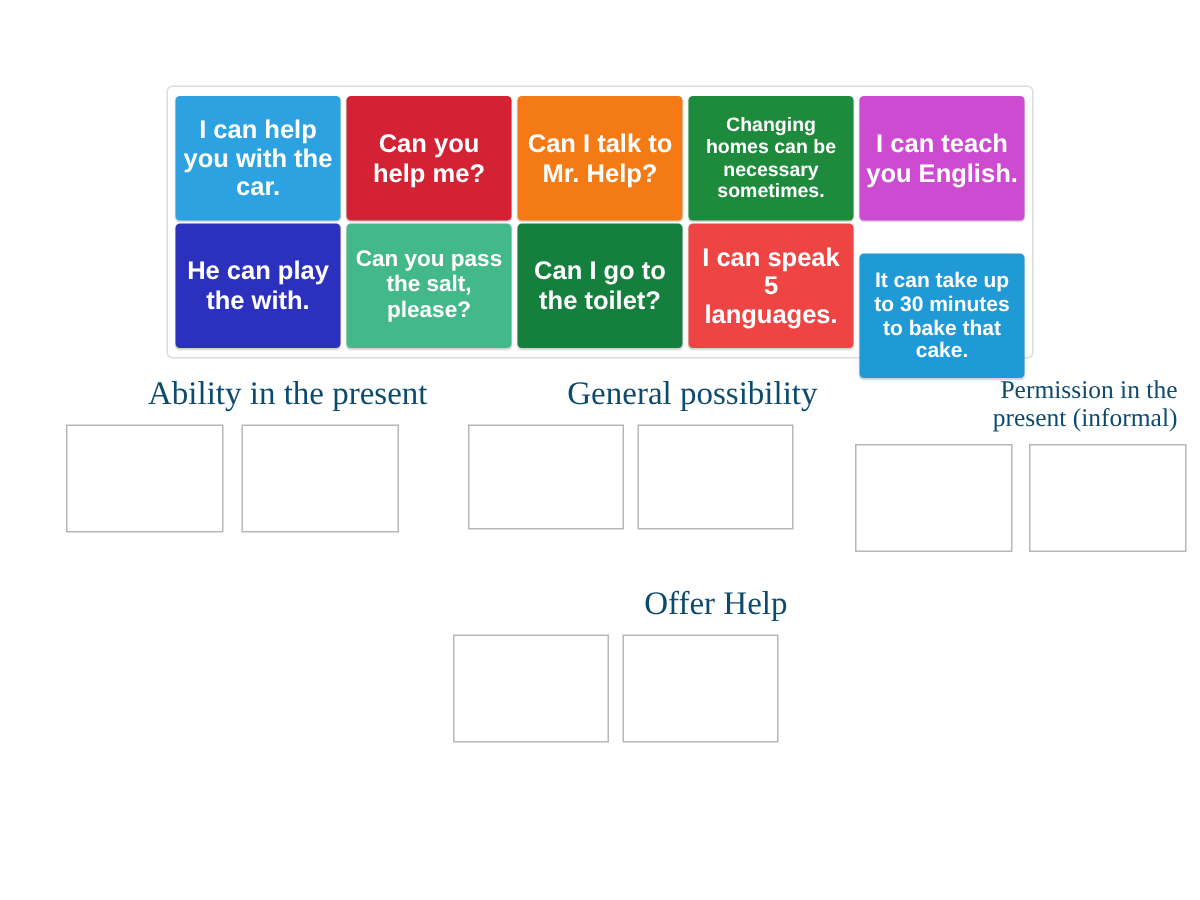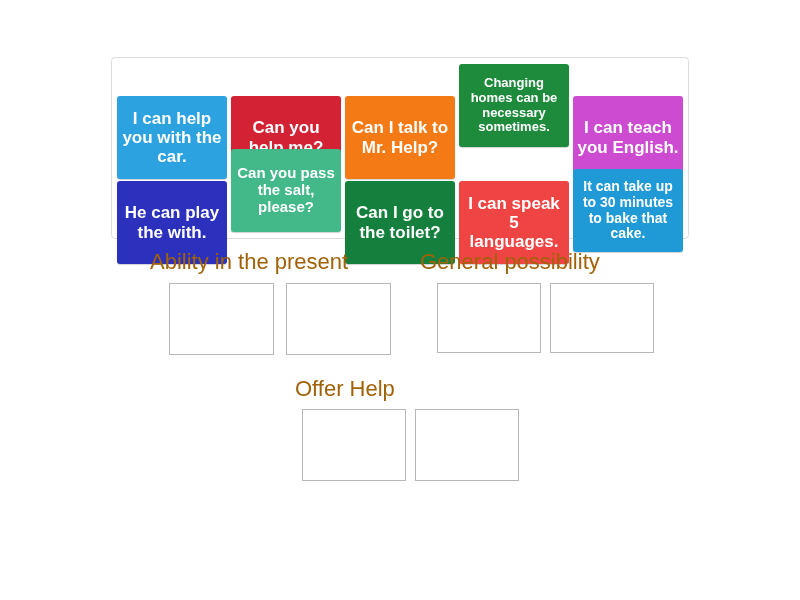--- a/index.html
+++ b/index.html
@@ -50,21 +50,21 @@
     color: #ffffff;
     font-weight: bold;
     line-height: 1.12;
     padding: 2px 4px;
     box-shadow: 0 1px 1px rgba(0,0,0,0.18);
     user-select: none;
     cursor: move;
     overflow: hidden;
   }
   .tile span { display: block; }
-  .t-size-17 { font-size: 17px; margin-top: 32px; }
+  .t-size-17 { font-size: 17px; }
   .t-size-14 { font-size: 14px; }
   .t-size-13 { font-size: 13px; }
 
   
   #categories {
     position: absolute;
     left: 0;
     top: 250px;
     width: 800px;
   }
@@ -72,25 +72,26 @@
     display: flex;
     flex-direction: row;
     justify-content: center;
   }
   .category {
     display: flex;
     flex-direction: column;
     align-items: center;
   }
   .cat-label {
-    color: #a16207;
-    text-align: left;
+    color: #0c4a6e;
+    text-align: right;
     line-height: 1.12;
     margin-bottom: 8px;
     white-space: pre-line;
+    font-family: Liberation Serif, serif;
   }
   .lbl-22 { font-size: 22px; }
   .lbl-17 { font-size: 17px; }
   .zones {
     display: flex;
     flex-direction: row;
   }
   .dropzone {
     background: #ffffff;
     border: 1px solid #b7b7b7;
@@ -184,20 +185,28 @@
     </div>
 
     <div class="category" id="cat-general">
       <div class="cat-label lbl-22">General possibility</div>
       <div class="zones">
         <div class="dropzone"></div>
         <div class="dropzone"></div>
       </div>
     </div>
 
+    <div class="category" id="cat-permission">
+      <div class="cat-label lbl-17">Permission in the
+present (informal)</div>
+      <div class="zones">
+        <div class="dropzone"></div>
+        <div class="dropzone"></div>
+      </div>
+    </div>
 
   </div>
 
   <div class="cat-row" id="cat-row-2">
 
 
     <div class="category" id="cat-offer">
       <div class="cat-label lbl-22">Offer Help</div>
       <div class="zones">
         <div class="dropzone"></div>

